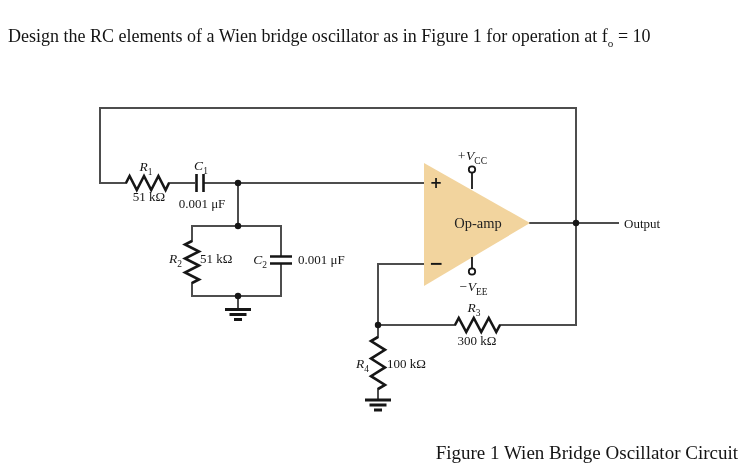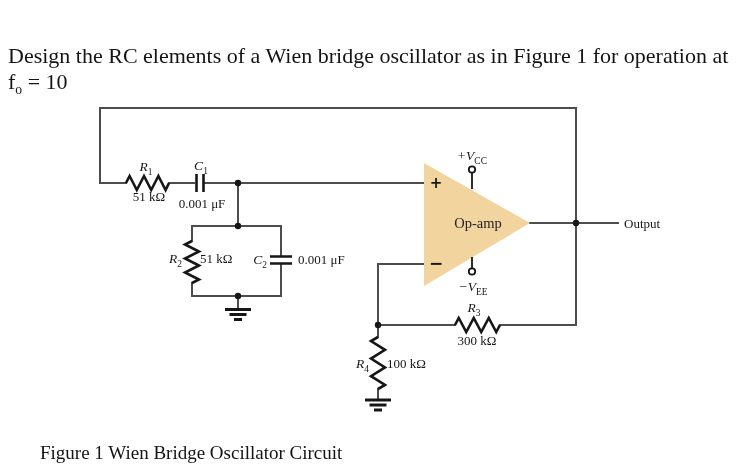--- a/index.html
+++ b/index.html
@@ -5,30 +5,30 @@
   html,body{margin:0;padding:0;background:#ffffff;}
   .page{
     position:relative;
     width:738px;height:471px;
     background:#ffffff;
     overflow:hidden;
     font-family:"Liberation Serif", serif;
   }
   .problem{
     position:absolute;
-    left:8px;top:21px;width:726px;
-    font-size:22px;line-height:26px;
+    left:8px;top:5px;width:726px;
+    font-size:18px;line-height:26px;
     color:#141414;
   }
   .problem sub{font-size:0.62em;}
   .caption{
     position:absolute;
     top:442px;left:0;width:738px;
     box-sizing:border-box;padding-left:40px;
-    text-align:left;
+    text-align:right;
     font-size:19px;color:#141414;
   }
   svg.circuit{position:absolute;left:0;top:0;}
   .wire{stroke:#4d4d4d;stroke-width:2;fill:none;stroke-linecap:square;}
   .sym{stroke:#161616;stroke-width:2.6;fill:none;stroke-linecap:butt;stroke-linejoin:miter;}
   .gnd{stroke:#161616;stroke-width:3;fill:none;stroke-linecap:butt;}
   .dot{fill:#161616;stroke:none;}
   .term{fill:#ffffff;stroke:#161616;stroke-width:1.8;}
   .lbl{font-family:"Liberation Serif", serif;font-size:13.5px;fill:#161616;}
   .it{font-style:italic;}

